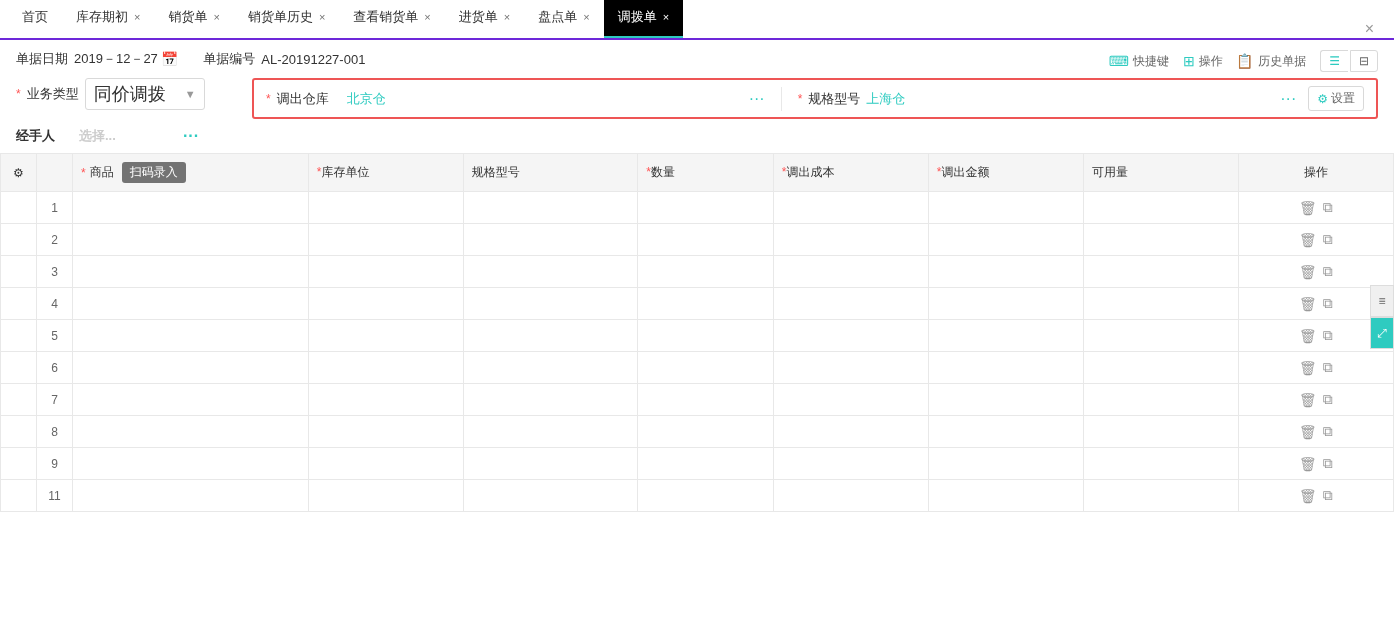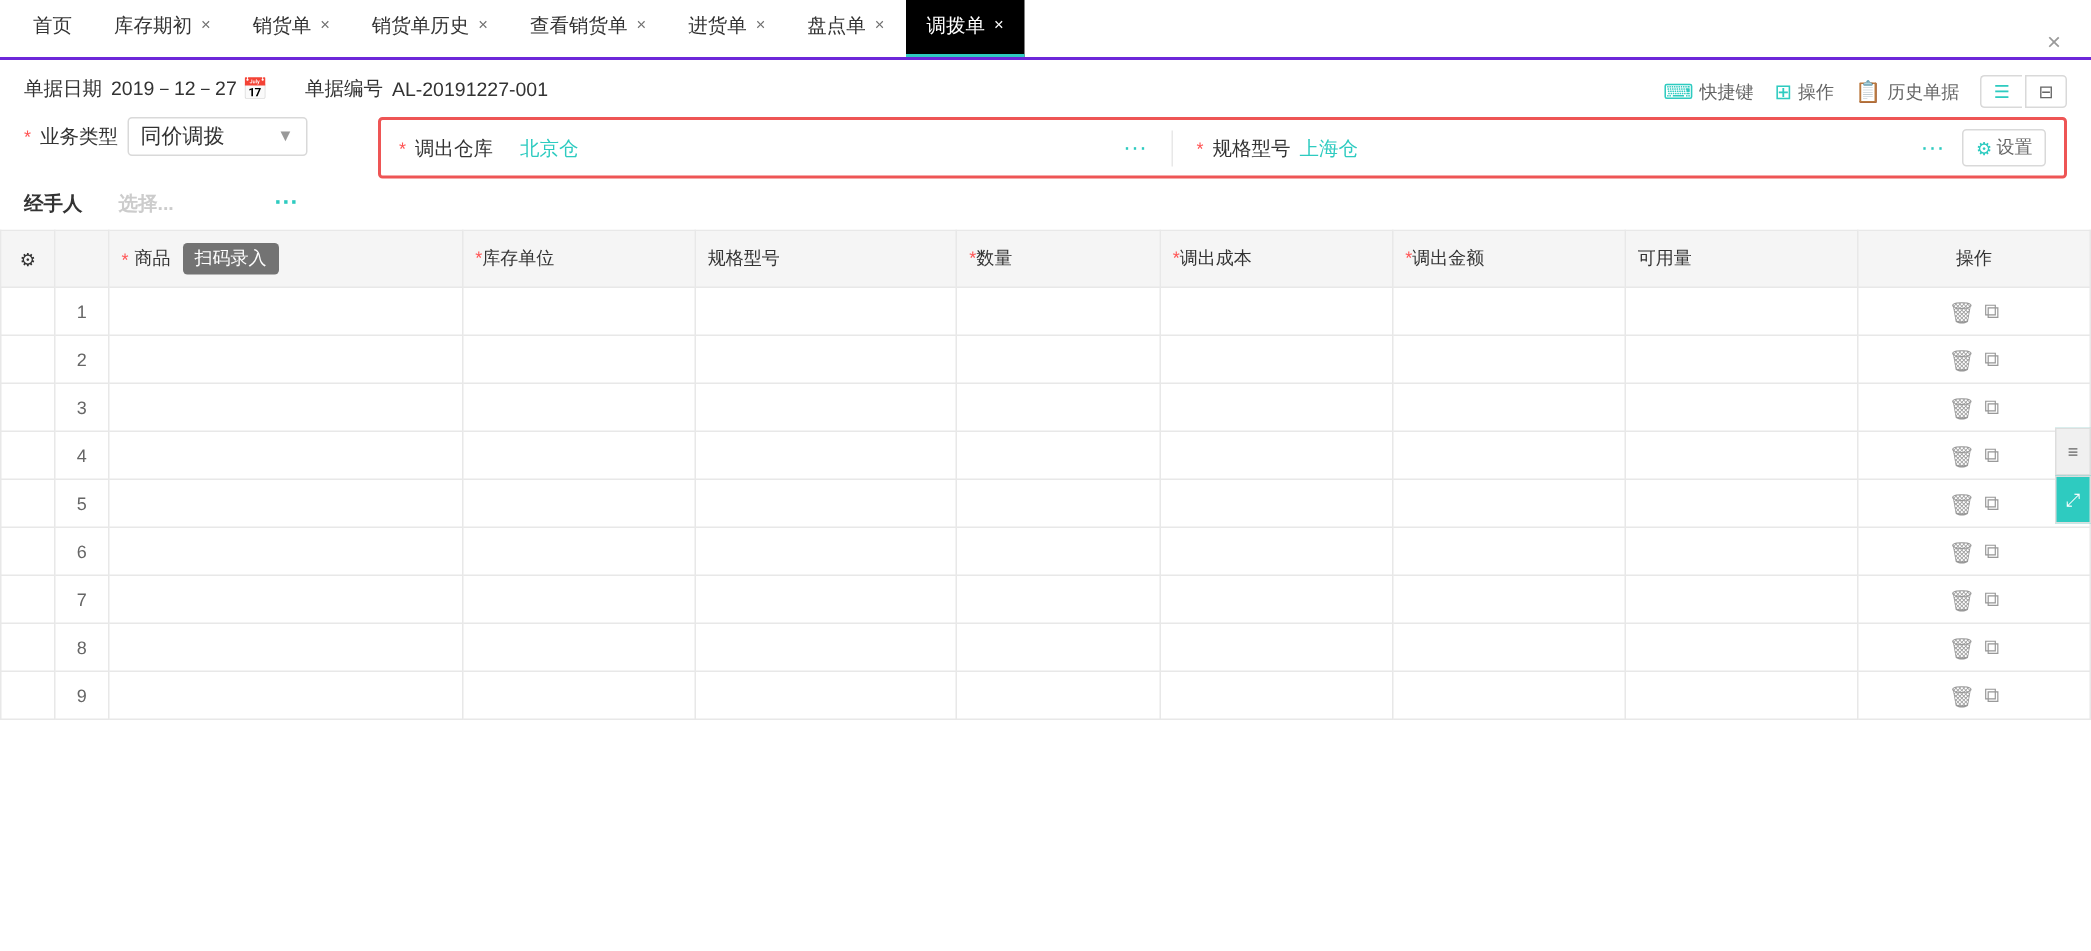--- a/index.html
+++ b/index.html
@@ -54,21 +54,21 @@
       color: #333; font-size: 13px; min-width: 80px;
     }
     .form-value.date { display: flex; align-items: center; gap: 4px; }
     .calendar-icon { color: #2ecbc0; font-size: 14px; cursor: pointer; }
     .select-field {
       display: flex; align-items: center;
       border: 1px solid #d9d9d9; border-radius: 3px;
       padding: 3px 8px; min-width: 120px; cursor: pointer;
       background: #fff;
     }
-    .select-field .val { flex: 1; font-size: 14px; }
+    .select-field .val { flex: 1; font-size: 18px; }
     .select-field .arrow { color: #999; font-size: 11px; }
     .more-btn { color: #2ecbc0; cursor: pointer; font-size: 16px; }
 
     
     .toolbar-right {
       margin-left: auto;
       display: flex; align-items: center; gap: 14px;
     }
     .toolbar-btn {
       display: flex; align-items: center; gap: 4px;
@@ -487,20 +487,37 @@
           <td></td>
           <td></td>
           <td></td>
           <td class="col-action">
             <div class="action-cell">
               <span class="action-icon">🗑</span>
               <span class="action-icon">⧉</span>
             </div>
           </td>
         </tr>
+        <tr style="border-bottom: 1px solid rgb(232, 232, 232);">
+          <td class="col-settings"></td>
+          <td class="row-num">11</td>
+          <td></td>
+          <td></td>
+          <td></td>
+          <td></td>
+          <td></td>
+          <td></td>
+          <td></td>
+          <td class="col-action">
+            <div class="action-cell">
+              <span class="action-icon">🗑</span>
+              <span class="action-icon">⧉</span>
+            </div>
+          </td>
+        </tr>
       </tbody>
   </table>
 </div>
 
 <div class="side-buttons">
   <div class="side-btn">≡</div>
   <div class="side-btn active" style="background:#2ecbc0;color:#fff;">⤢</div>
 </div>
 
 </body></html>

